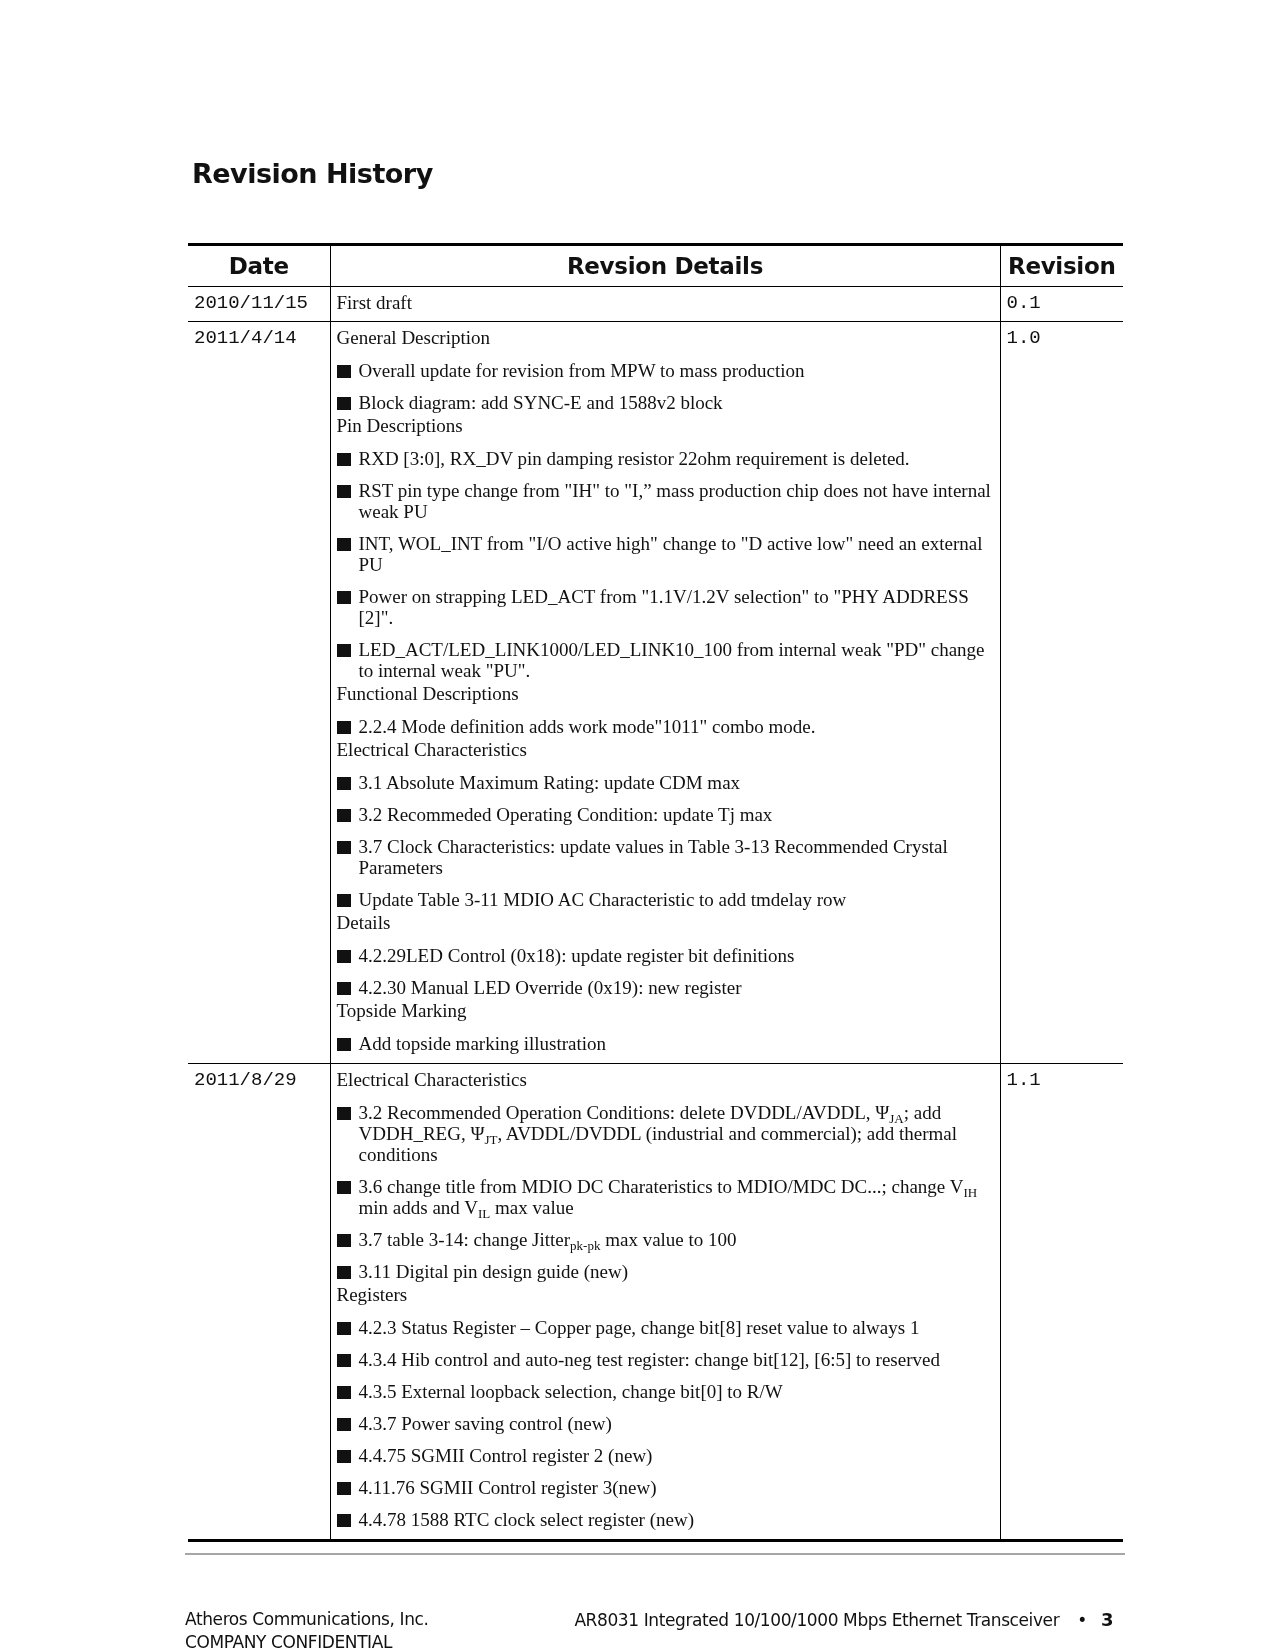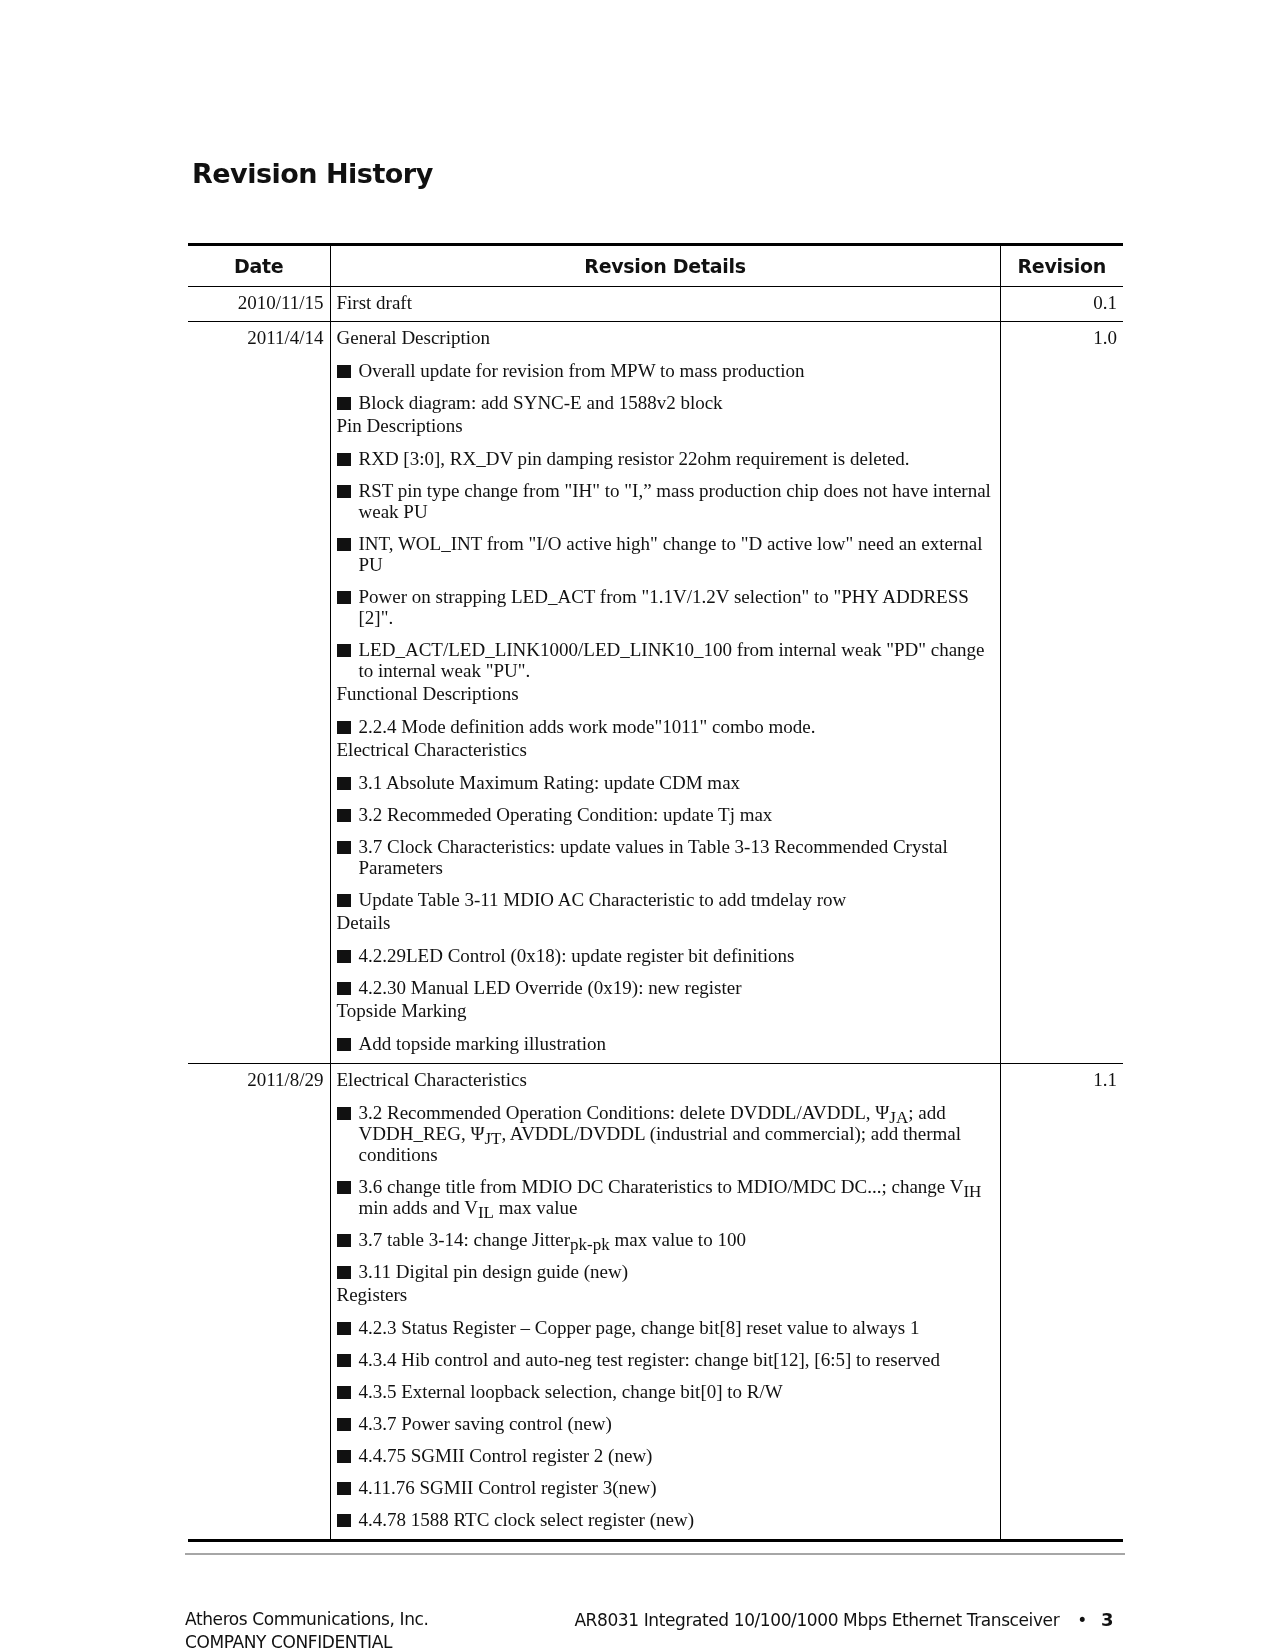--- a/index.html
+++ b/index.html
@@ -11,34 +11,34 @@
     }
     table.rev {
       position: absolute; left: 188px; top: 243px; width: 935px;
       border-collapse: collapse; table-layout: fixed;
       font-family: "Liberation Serif", serif; font-size: 19px; color: #111;
     }
     table.rev col.c-date { width: 142px; }
     table.rev col.c-rev { width: 123px; }
     table.rev thead tr { border-top: 3px solid #000; border-bottom: 1.5px solid #000; }
     table.rev th {
-      font-family: "DejaVu Sans", sans-serif; font-weight: bold; font-size: 19px;
+      font-family: "DejaVu Sans", sans-serif; font-weight: bold; font-size: 23px;
       height: 40px; padding: 0; text-align: center; letter-spacing: -0.3px;
     }
     table.rev td { vertical-align: top; padding: 5px 6px 7px 6px; line-height: 22px; }
     table.rev th + th, table.rev td + td { border-left: 1.5px solid #000; }
     table.rev tbody tr { border-bottom: 1.2px solid #000; }
     table.rev tbody tr:last-child { border-bottom: 3px solid #000; }
-    td.date, td.rev { text-align: right; }
+    td.date, td.rev { text-align: left; font-family: Liberation Mono, monospace; }
     .section { margin: 0; font-family: Liberation Serif, serif; }
     .item { position: relative; padding-left: 22px; margin: 11px 0 2px 0; line-height: 21px; }
     .bullet {
       position: absolute; left: 0; top: 5px; width: 14px; height: 13px; background: #111;
     }
-    sub { font-size: 17px; vertical-align: -4px; line-height: 0; }
+    sub { font-size: 13px; vertical-align: -4px; line-height: 0; }
     .footer-rule {
       position: absolute; left: 185px; top: 1553px; width: 940px; height: 0;
       border-top: 2px solid #a6a6a6;
     }
     .footer {
       position: absolute; top: 1608px; font-family: "DejaVu Sans", sans-serif;
       font-size: 17px; letter-spacing: -0.4px; line-height: 23px; color: #111;
     }
     .footer.left { left: 185px; }
     .footer.right { right: 162px; text-align: left; }

